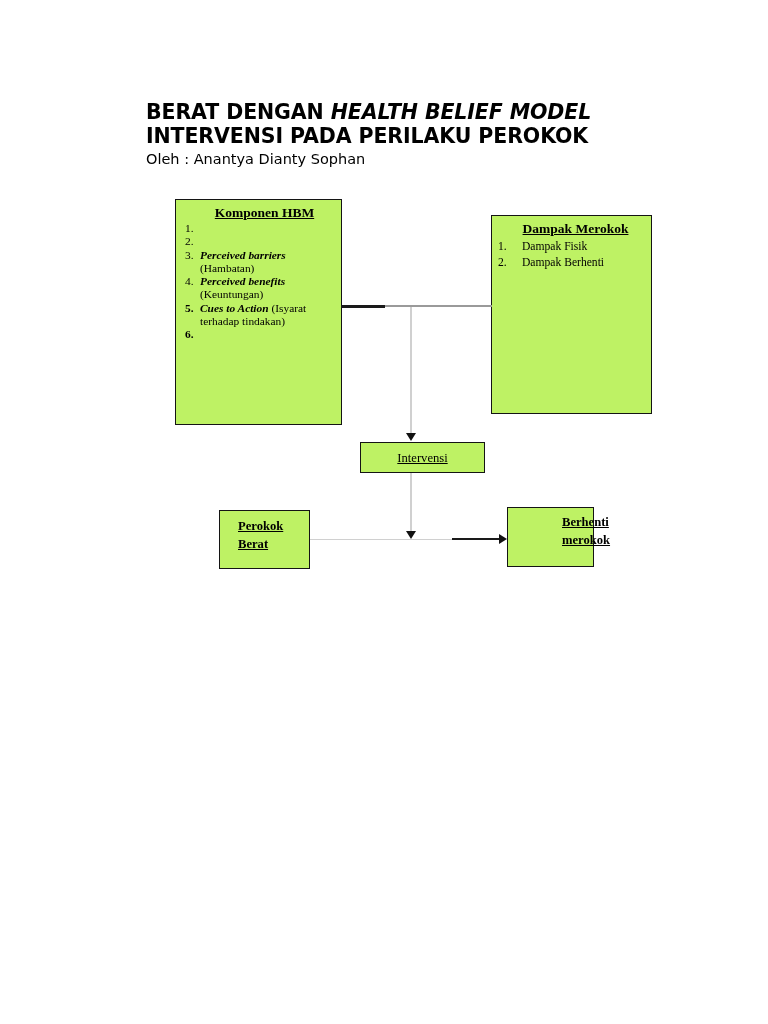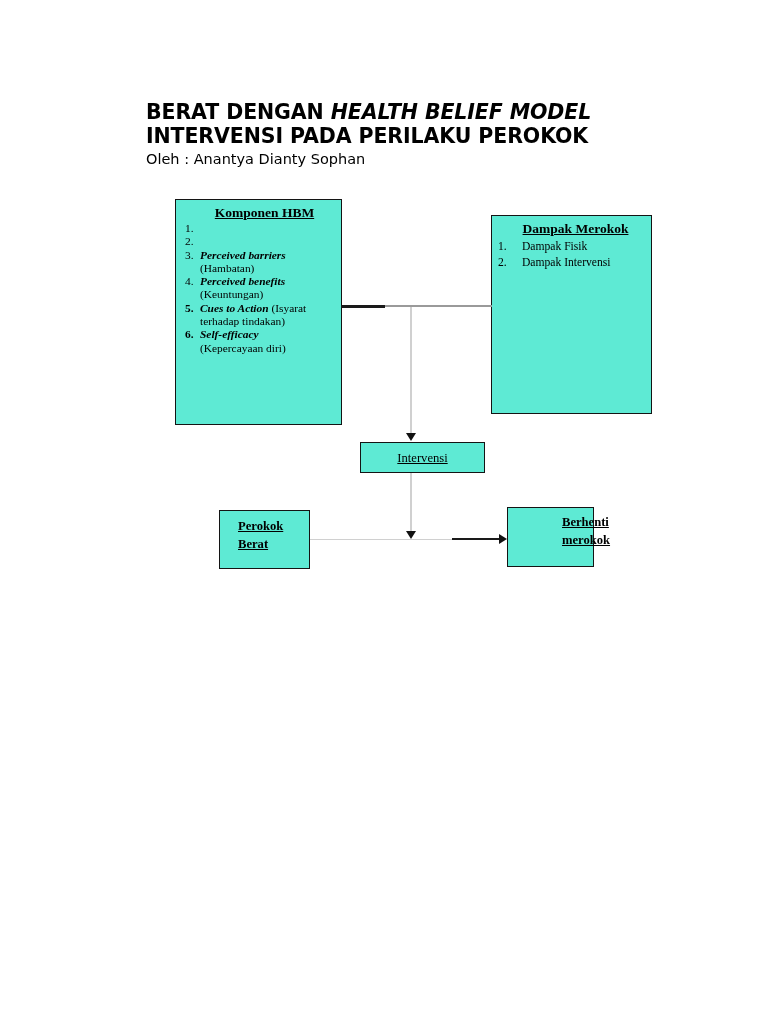--- a/index.html
+++ b/index.html
@@ -41,21 +41,21 @@
     line-height: 19px;
     margin-top: 2px;
     color: #000;
     white-space: nowrap;
   }
 
   
   .box {
     position: absolute;
     box-sizing: border-box;
-    background: #5eead4;
+    background: #bef264;
     border: 1.5px solid #141414;
   }
 
   
   #box-hbm {
     left: 175px;
     top: 199px;
     width: 167px;
     height: 226px;
   }
@@ -280,35 +280,34 @@
     <li class="hbm-item">
       <span class="hbm-num">4.</span>
       <span class="hbm-body"><span class="hbm-term">Perceived benefits</span><br><span class="hbm-gloss">(Keuntungan)</span></span>
     </li>
     <li class="hbm-item">
       <span class="hbm-num bold">5.</span>
       <span class="hbm-body"><span class="hbm-term">Cues to Action</span> <span class="hbm-gloss">(Isyarat terhadap tindakan)</span></span>
     </li>
     <li class="hbm-item">
       <span class="hbm-num bold">6.</span>
-      <span class="hbm-body"><span class="hbm-term">Self-efficacy</span><br><span class="hbm-gloss">(Kepercayaan diri)</span></span>
     </li>
   </ul>
 </div>
 
 <div class="box" id="box-dampak">
   <div class="box-head">Dampak Merokok</div>
   <ul class="dmp-list">
     <li class="dmp-item">
       <span class="dmp-num">1.</span>
       <span class="dmp-label">Dampak Fisik</span>
     </li>
     <li class="dmp-item">
       <span class="dmp-num">2.</span>
-      <span class="dmp-label">Dampak Intervensi</span>
+      <span class="dmp-label">Dampak Berhenti</span>
     </li>
   </ul>
 </div>
 
 <div class="conn conn-mid" id="conn-h-top"></div>
 <div class="conn conn-dark" id="conn-h-top-left"></div>
 <div class="conn conn-light" id="conn-v-intervensi"></div>
 <div class="arrowhead-down" id="arrow-intervensi"></div>
 
 <div class="box" id="box-intervensi">

